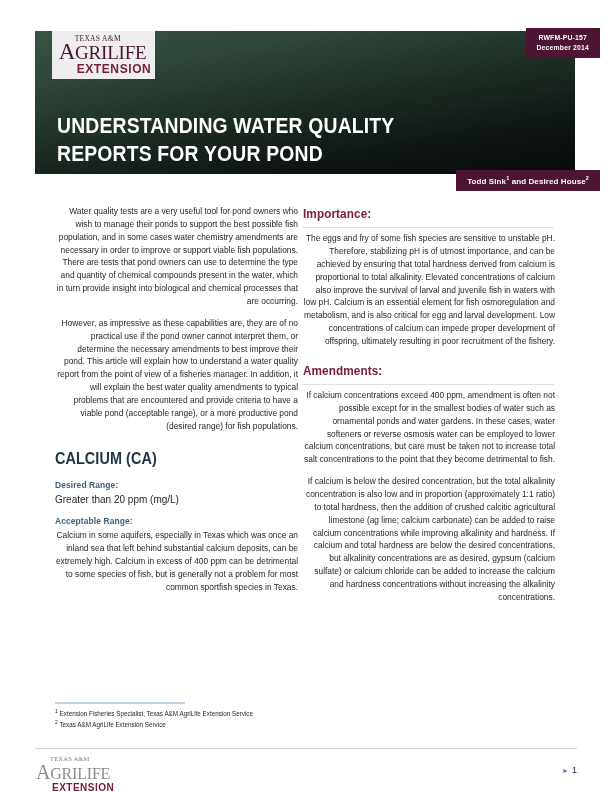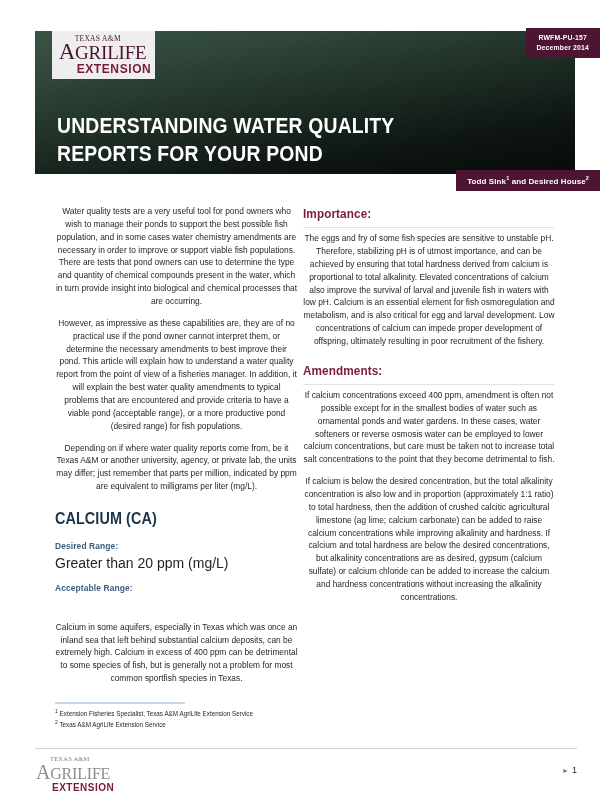--- a/index.html
+++ b/index.html
@@ -129,21 +129,21 @@
     top: 0;
     font-size: 8.4px;
     line-height: 1.53;
     color: #231f20;
   }
   .col-left  { left: 55px;  width: 243px; }
   .col-right { left: 303px; width: 252px; }
 
   p.body {
     margin: 0 0 9px 0;
-    text-align: center;
+    text-align: right;
   }
 
   
   h2.section-head {
     font-family: "Liberation Sans Narrow", "Liberation Sans", sans-serif;
     font-weight: bold;
     font-size: 16px;
     color: #1f3348;
     margin: 14px 0 6px 0;
     letter-spacing: .1px;
@@ -156,21 +156,21 @@
     font-weight: bold;
     font-size: 9.2px;
     color: #3f5d7d;
     margin: 7px 0 0 0;
     letter-spacing: .1px;
     transform: scaleX(.92);
     transform-origin: left center;
   }
   p.range-val {
     margin: 0 0 2px 0;
-    font-size: 14px;
+    font-size: 10px;
     line-height: 1.5;
   }
 
   h2.maroon-head {
     font-family: "Liberation Sans Narrow", "Liberation Sans", sans-serif;
     font-weight: bold;
     font-size: 12.5px;
     color: #7a1a3d;
     margin: 0 0 4px 0;
     padding-bottom: 3px;
@@ -279,30 +279,29 @@
   <div>REPORTS FOR YOUR POND</div>
 </div>
 
 <div class="byline-badge"><span>Todd Sink</span><sup>1</sup><span> and Desired House</span><sup>2</sup></div>
 
 <div class="columns">
 
   <div class="col col-left">
     <p class="body">Water quality tests are a very useful tool for pond owners who wish to manage their ponds to support the best possible fish population, and in some cases water chemistry amendments are necessary in order to improve or support viable fish populations. There are tests that pond owners can use to determine the type and quantity of chemical compounds present in the water, which in turn provide insight into biological and chemical processes that are occurring.</p>
     <p class="body">However, as impressive as these capabilities are, they are of no practical use if the pond owner cannot interpret them, or determine the necessary amendments to best improve their pond. This article will explain how to understand a water quality report from the point of view of a fisheries manager. In addition, it will explain the best water quality amendments to typical problems that are encountered and provide criteria to have a viable pond (acceptable range), or a more productive pond (desired range) for fish populations.</p>
-    <p class="body">Depending on if where water quality reports come from, be it Texas A&amp;M or another university, agency, or private lab, the units may differ; just remember that parts per million, indicated by ppm are equivalent to milligrams per liter (mg/L).</p>
 
     <h2 class="section-head">CALCIUM (CA)</h2>
 
     <h3 class="range-head">Desired Range:</h3>
     <p class="range-val">Greater than 20 ppm (mg/L)</p>
 
     <h3 class="range-head">Acceptable Range:</h3>
 
-    <p class="body" style="margin-top:26px;">Calcium in some aquifers, especially in Texas which was once an inland sea that left behind substantial calcium deposits, can be extremely high. Calcium in excess of 400 ppm can be detrimental to some species of fish, but is generally not a problem for most common sportfish species in Texas.</p>
+    <p class="body" style="margin-top:1px;">Calcium in some aquifers, especially in Texas which was once an inland sea that left behind substantial calcium deposits, can be extremely high. Calcium in excess of 400 ppm can be detrimental to some species of fish, but is generally not a problem for most common sportfish species in Texas.</p>
   </div>
 
   <div class="col col-right">
     <h2 class="maroon-head">Importance:</h2>
     <p class="body">The eggs and fry of some fish species are sensitive to unstable pH. Therefore, stabilizing pH is of utmost importance, and can be achieved by ensuring that total hardness derived from calcium is proportional to total alkalinity. Elevated concentrations of calcium also improve the survival of larval and juvenile fish in waters with low pH.  Calcium is an essential element for fish osmoregulation and metabolism, and is also critical for egg and larval development. Low concentrations of calcium can impede proper development of offspring, ultimately resulting in poor recruitment of the fishery.</p>
 
     <h2 class="maroon-head spaced">Amendments:</h2>
     <p class="body">If calcium concentrations exceed 400 ppm, amendment is often not possible except for in the smallest bodies of water such as ornamental ponds and water gardens. In these cases, water softeners or reverse osmosis water can be employed to lower calcium concentrations, but care must be taken not to increase total salt concentrations to the point that they become detrimental to fish.</p>
     <p class="body">If calcium is below the desired concentration, but the total alkalinity concentration is also low and in proportion (approximately 1:1 ratio) to total hardness, then the addition of crushed calcitic agricultural limestone (ag lime; calcium carbonate) can be added to raise calcium concentrations while improving alkalinity and hardness. If calcium and total hardness are below the desired concentrations, but alkalinity concentrations are as desired, gypsum (calcium sulfate) or calcium chloride can be added to increase the calcium and hardness concentrations without increasing the alkalinity concentrations.</p>
   </div>

